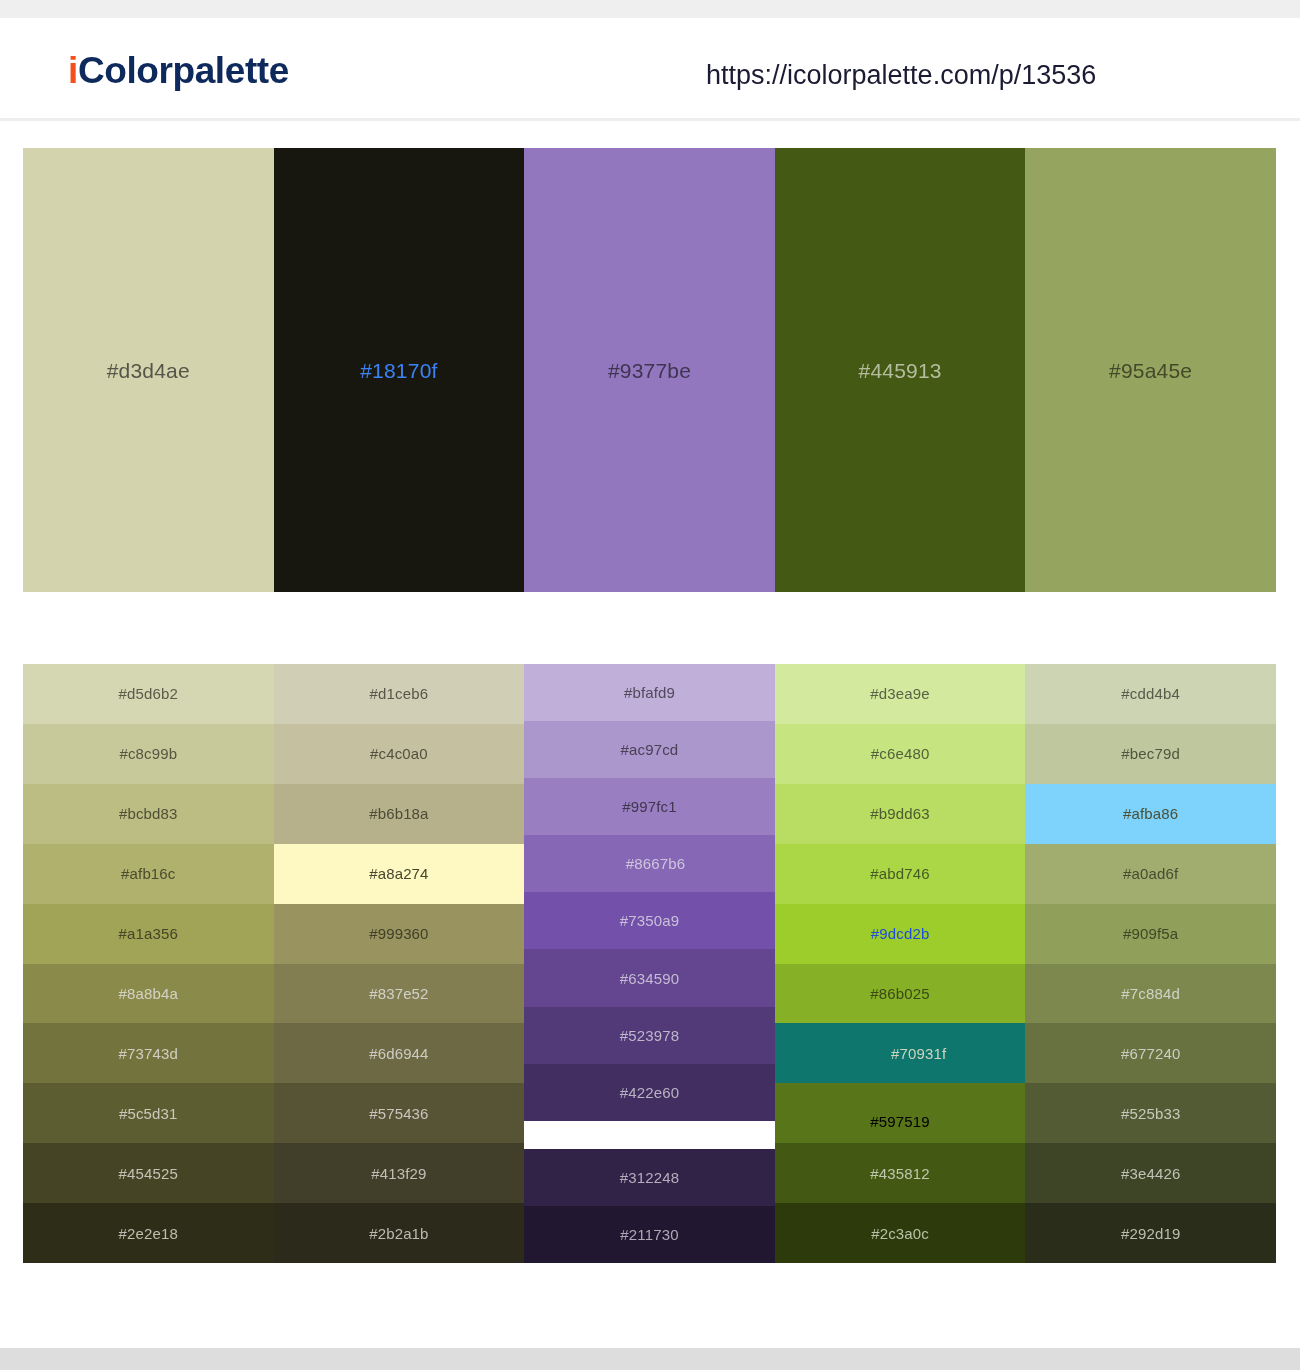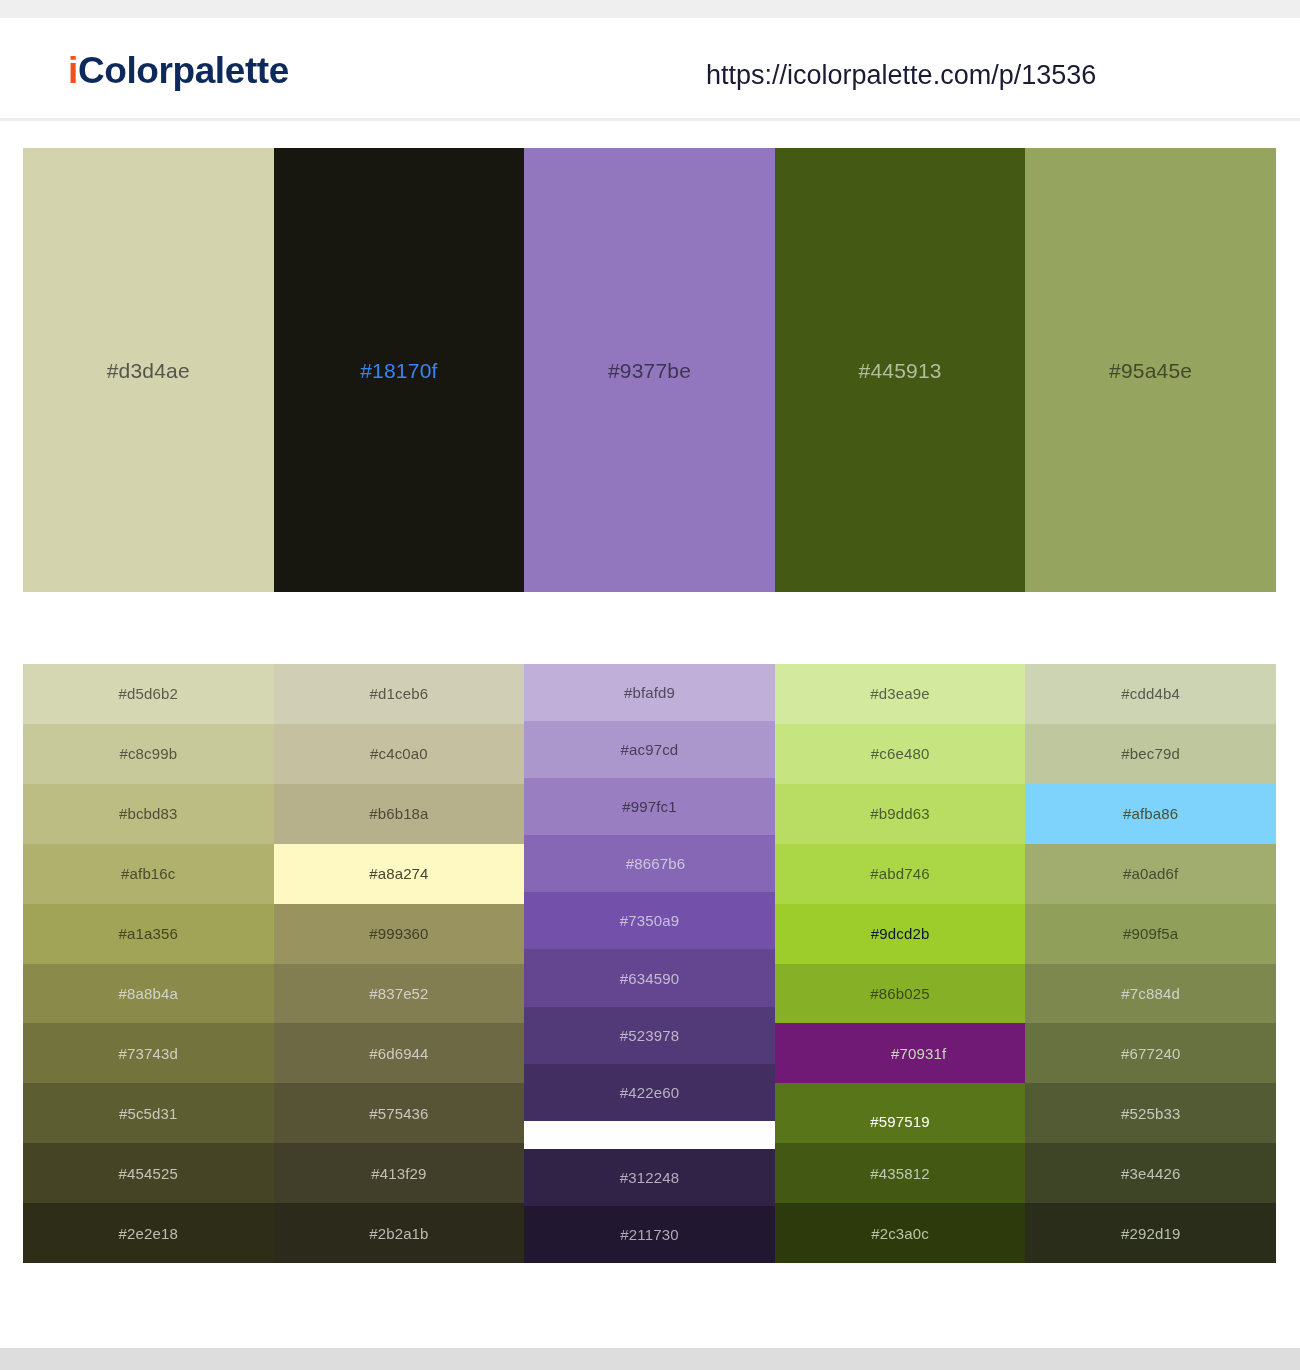--- a/index.html
+++ b/index.html
@@ -257,30 +257,30 @@
         <div class="shade-cell" style="background: rgb(198, 228, 128);">
           <span class="shade-label" style="color: rgb(83, 96, 57);">#c6e480</span>
         </div>
         <div class="shade-cell" style="background: rgb(185, 221, 99);">
           <span class="shade-label" style="color: rgb(77, 92, 46);">#b9dd63</span>
         </div>
         <div class="shade-cell" style="background: rgb(171, 215, 70);">
           <span class="shade-label" style="color: rgb(71, 90, 36);">#abd746</span>
         </div>
         <div class="shade-cell" style="background: rgb(157, 205, 43);">
-          <span class="shade-label" style="color: #0f172a;">#9dcd2b</span>
+          <span class="shade-label" style="color: #1d4ed8;">#9dcd2b</span>
         </div>
         <div class="shade-cell" style="background: rgb(134, 176, 37);">
           <span class="shade-label" style="color: rgb(58, 73, 23);">#86b025</span>
         </div>
-        <div class="shade-cell" style="background: #701a75; padding-left: 37px;">
+        <div class="shade-cell" style="background: #0f766e; padding-left: 37px;">
           <span class="shade-label" style="color: rgb(204, 213, 189);">#70931f</span>
         </div>
         <div class="shade-cell" style="background: rgb(89, 117, 25);">
-          <span class="shade-label" style="color: #ffffff; margin-top: 16px;">#597519</span>
+          <span class="shade-label" style="color: #000000; margin-top: 16px;">#597519</span>
         </div>
         <div class="shade-cell" style="background: rgb(67, 88, 18);">
           <span class="shade-label" style="color: rgb(190, 201, 175);">#435812</span>
         </div>
         <div class="shade-cell" style="background: rgb(44, 58, 12);">
           <span class="shade-label" style="color: rgb(183, 195, 168);">#2c3a0c</span>
         </div>
       </div>
       <div class="shade-col">
         <div class="shade-cell" style="background: rgb(205, 212, 180);">

